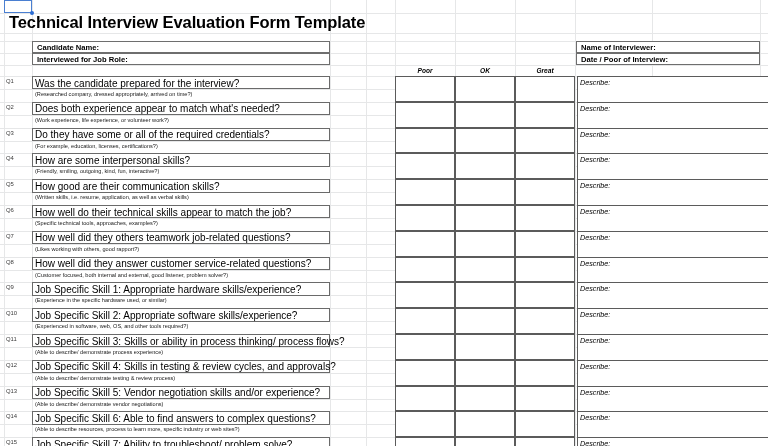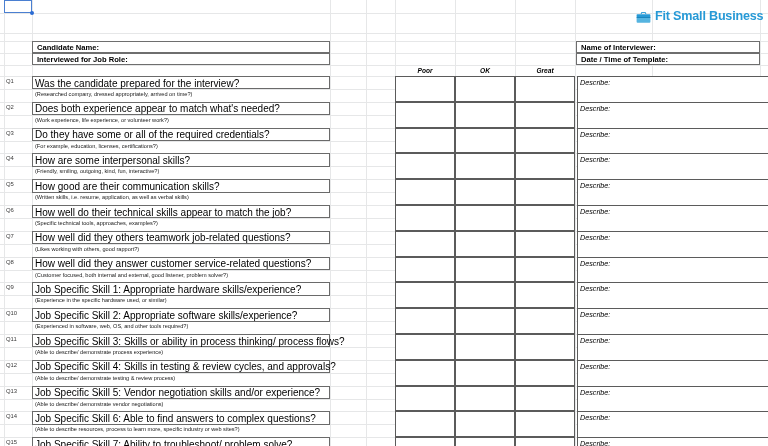--- a/index.html
+++ b/index.html
@@ -209,45 +209,35 @@
       <div class="gridline-h" style="top: 386px;"></div>
       <div class="gridline-h" style="top: 399px;"></div>
       <div class="gridline-h" style="top: 411px;"></div>
       <div class="gridline-h" style="top: 424px;"></div>
       <div class="gridline-h" style="top: 437px;"></div>
     </div>
 
   <div id="sel-cell"></div>
   <div id="sel-handle"></div>
 
-
-  <div id="logo">
-    <span style="display:inline-block;width:15px;height:12px;position:relative;">
-      <svg width="15" height="12" viewBox="0 0 15 12" xmlns="http://www.w3.org/2000/svg">
-        <path d="M5.3 2.0 L5.3 1.0 Q5.3 0.4 6.0 0.4 L9.0 0.4 Q9.7 0.4 9.7 1.0 L9.7 2.0" fill="none" stroke="#2699d6" stroke-width="1.0"></path>
-        <rect x="0.6" y="2.3" width="13.8" height="3.0" rx="0.7" fill="#2699d6"></rect>
-        <rect x="0.6" y="5.1" width="13.8" height="5.6" rx="0.9" fill="#55b4e0"></rect>
-        <rect x="0.6" y="5.0" width="13.8" height="1.0" fill="#1b85bd"></rect>
-      </svg>
-    </span>
-    <span class="logo-text">Fit Small Business</span>
-  </div>
+  <div id="title">Technical Interview Evaluation Form Template</div>
+
 
   <div id="infoboxes">
       <div class="infobox" style="left: 32px; top: 41px; width: 298px; height: 12px;">
         <span>Candidate Name:</span>
       </div>
       <div class="infobox" style="left: 32px; top: 53px; width: 298px; height: 12px;">
         <span>Interviewed for Job Role:</span>
       </div>
       <div class="infobox" style="left: 576px; top: 41px; width: 184px; height: 12px; text-align: right;">
         <span>Name of Interviewer:</span>
       </div>
       <div class="infobox" style="left: 576px; top: 53px; width: 184px; height: 12px;">
-        <span>Date / Time of Template:</span>
+        <span>Date / Poor of Interview:</span>
       </div>
     </div>
   <div id="rate-heads">
       <div class="rate-head" style="left: 395px; top: 66px; width: 60px;">Poor</div>
       <div class="rate-head" style="left: 455px; top: 66px; width: 60px;">OK</div>
       <div class="rate-head" style="left: 515px; top: 66px; width: 60px;">Great</div>
     </div>
   <div id="question-layer">
       <div class="qlabel" style="left: 6px; top: 78px; width: 24px;">Q1</div>
       <div class="qbox" style="left: 32px; top: 76px; width: 298px; height: 13.416px;"></div>

